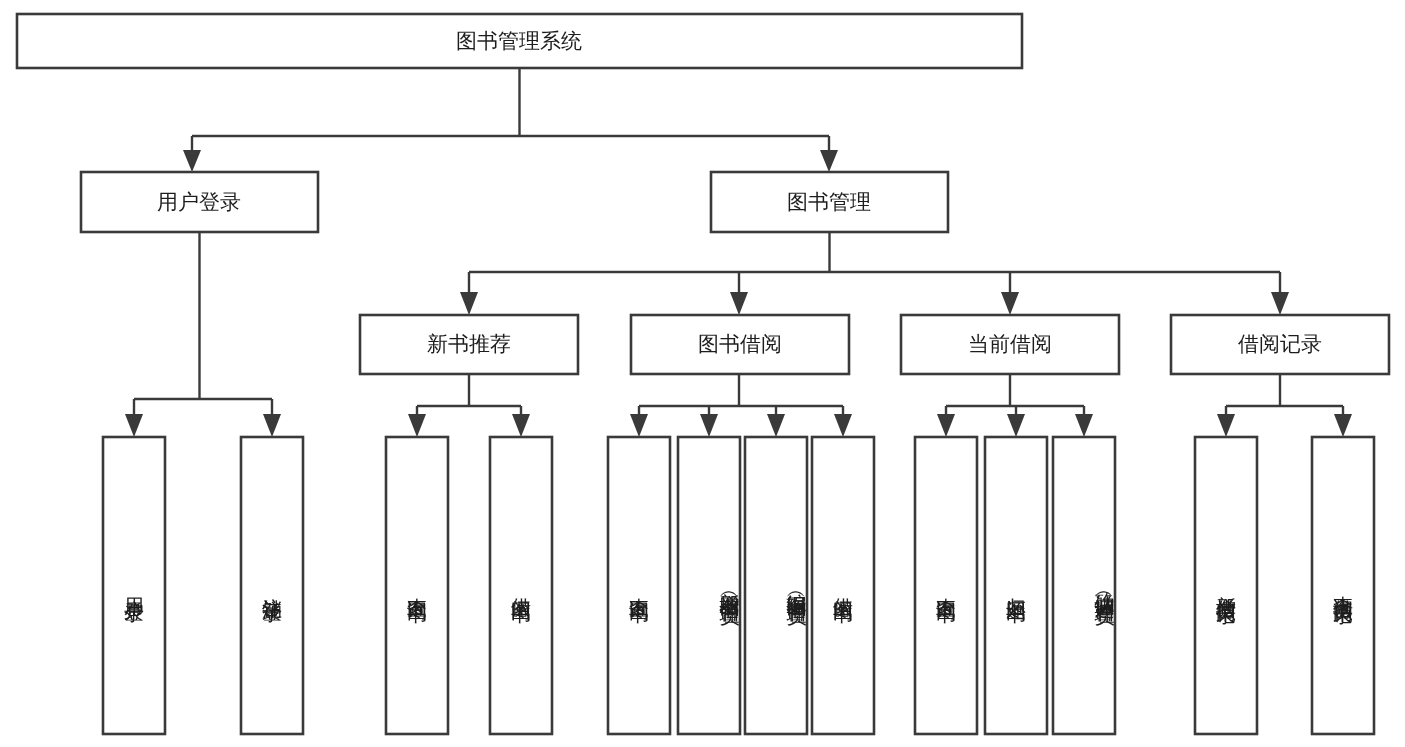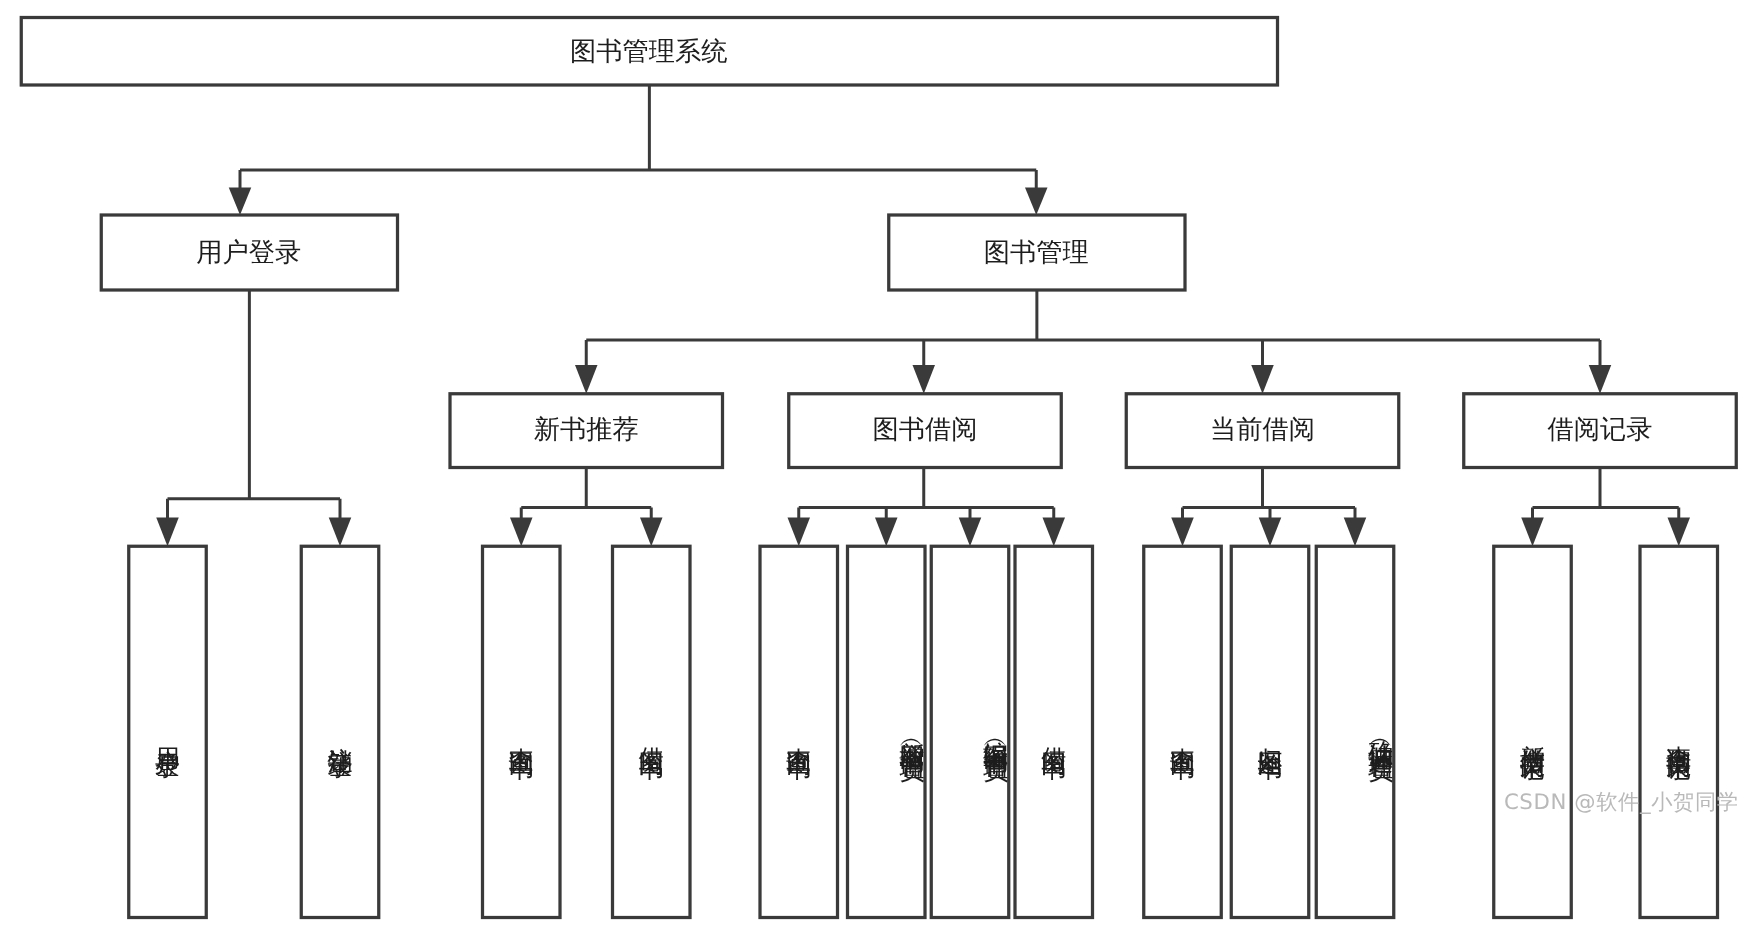--- a/index.html
+++ b/index.html
@@ -216,14 +216,13 @@
   <div class="node-label-v" style="left:745px; top:437px; width:62px; height:297px; display:flex; align-items:flex-start; justify-content:center;">编辑图书（管理员）</div>
   <div class="node-label-v" style="left:812px; top:437px; width:62px; height:297px; display:flex; align-items:center; justify-content:center;">借阅图书</div>
 
   <div class="node-label-v" style="left:915px; top:437px; width:62px; height:297px; display:flex; align-items:center; justify-content:center;">查询图书</div>
   <div class="node-label-v" style="left:985px; top:437px; width:62px; height:297px; display:flex; align-items:center; justify-content:center;">归还图书</div>
   <div class="node-label-v" style="left:1053px; top:437px; width:62px; height:297px; display:flex; align-items:flex-start; justify-content:center;">确认归还（管理员）</div>
 
   <div class="node-label-v" style="left:1195px; top:437px; width:62px; height:297px; display:flex; align-items:center; justify-content:center;">新增借阅记录</div>
   <div class="node-label-v" style="left:1312px; top:437px; width:62px; height:297px; display:flex; align-items:center; justify-content:center;">查询借阅记录</div>
 
-  <div class="watermark">CSDN @软件_小贺同学</div>
 </div>
 
 </body></html>

